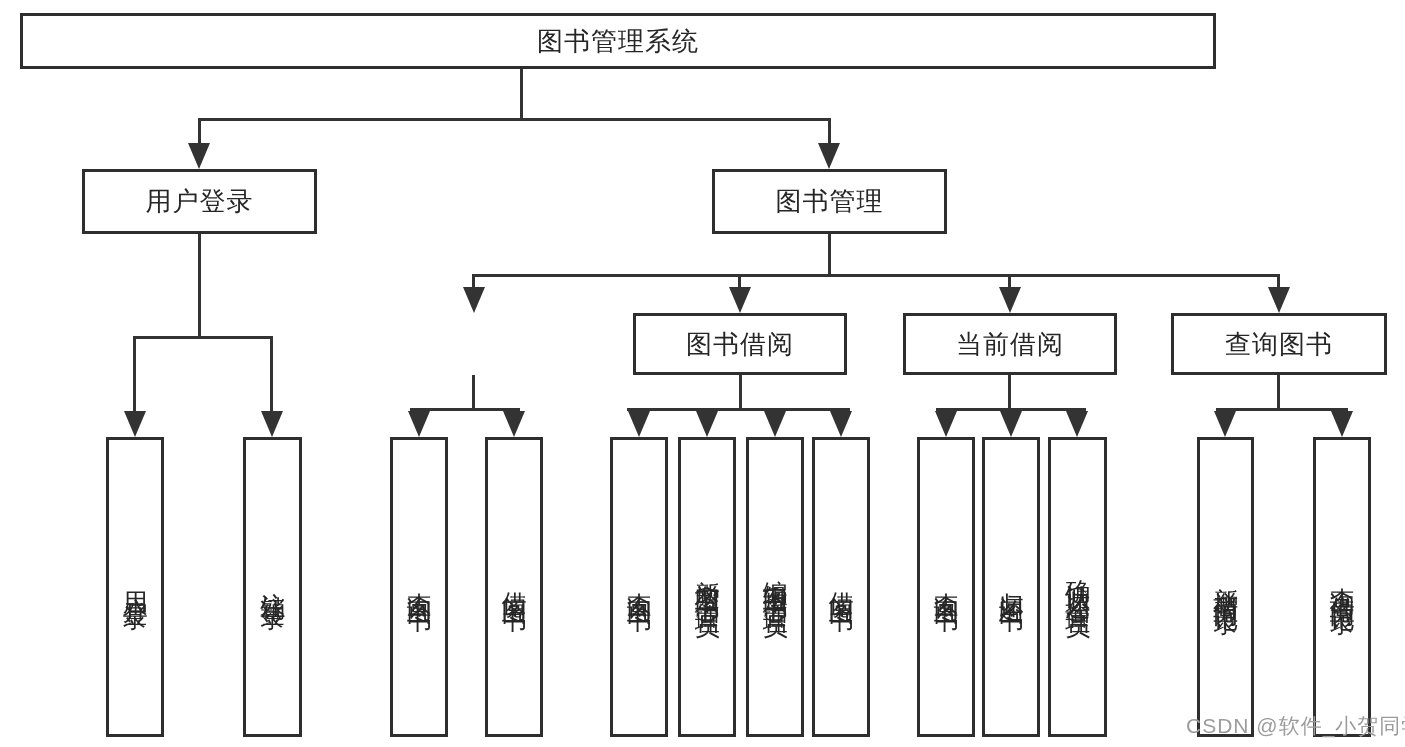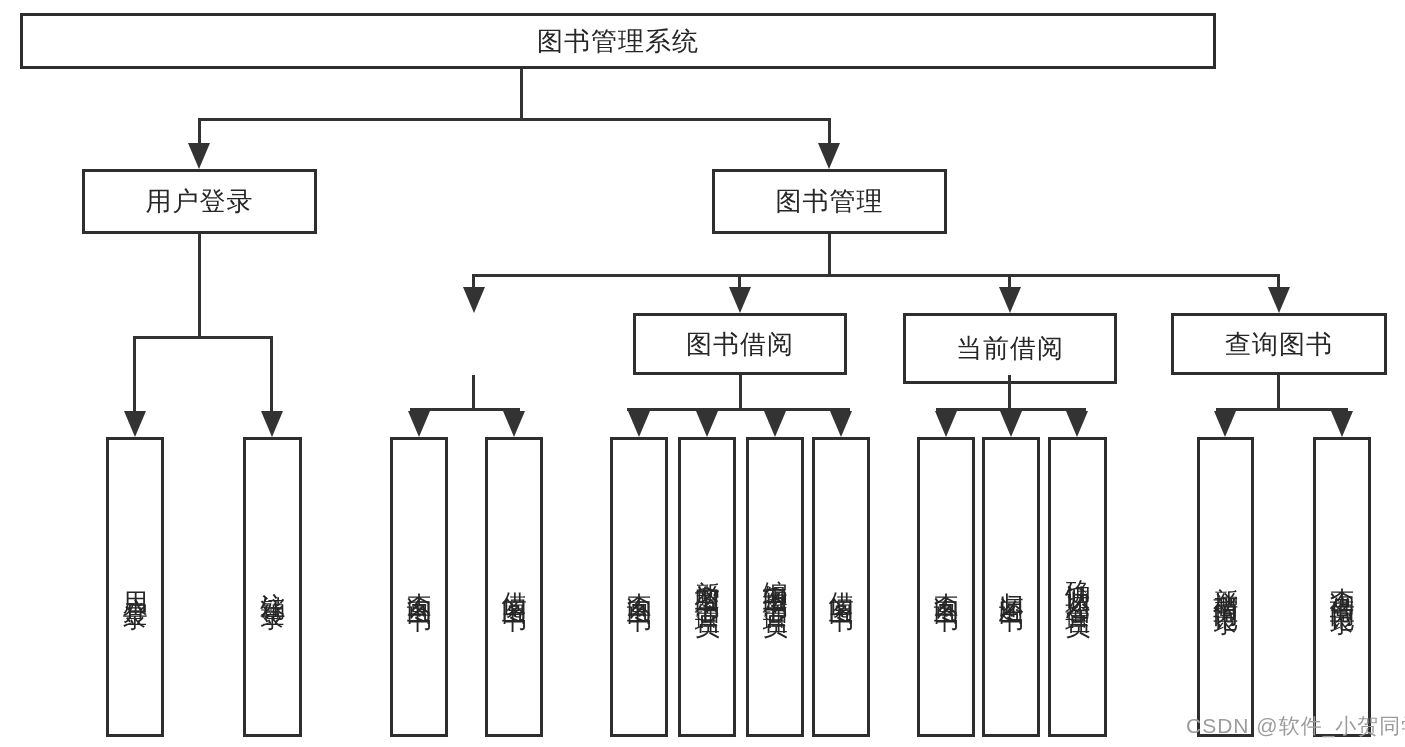--- a/index.html
+++ b/index.html
@@ -95,21 +95,21 @@
   <div class="vline" style="left:472px;top:274px;height:16px;"></div>
   <div class="arrow" style="left:463px;top:287px;"></div>
   <div class="vline" style="left:738px;top:274px;height:16px;"></div>
   <div class="arrow" style="left:729px;top:287px;"></div>
   <div class="vline" style="left:1008px;top:274px;height:16px;"></div>
   <div class="arrow" style="left:999px;top:287px;"></div>
   <div class="vline" style="left:1277px;top:274px;height:16px;"></div>
   <div class="arrow" style="left:1268px;top:287px;"></div>
 
   <div class="hbox" style="left:633px;top:313px;width:214px;height:62px;">图书借阅</div>
-  <div class="hbox" style="left:903px;top:313px;width:214px;height:71px;">当前借阅</div>
+  <div class="hbox" style="left:903px;top:313px;width:214px;height:62px;">当前借阅</div>
   <div class="hbox" style="left:1171px;top:313px;width:216px;height:62px;">查询图书</div>
 
   <div class="vline" style="left:472px;top:375px;height:33px;"></div>
   <div class="hline" style="left:410px;top:408px;width:110px;"></div>
   <div class="arrow" style="left:408px;top:411px;"></div>
   <div class="arrow" style="left:503px;top:411px;"></div>
 
   <div class="vline" style="left:739px;top:375px;height:33px;"></div>
   <div class="hline" style="left:627px;top:408px;width:223px;"></div>
   <div class="arrow" style="left:628px;top:411px;"></div>

